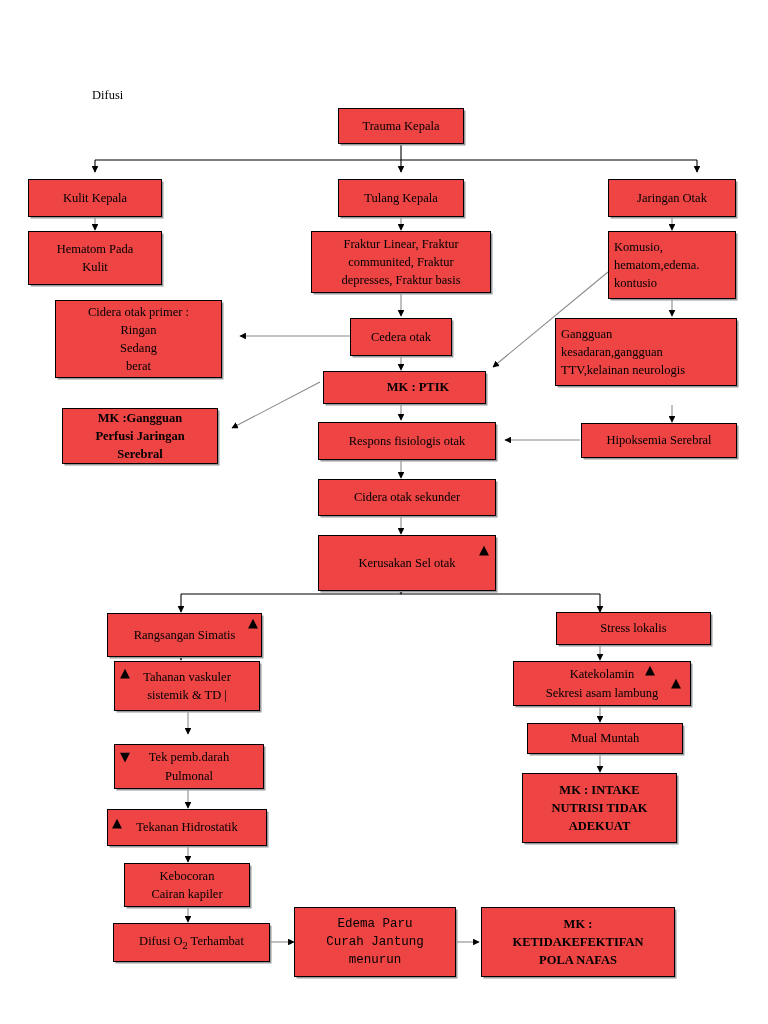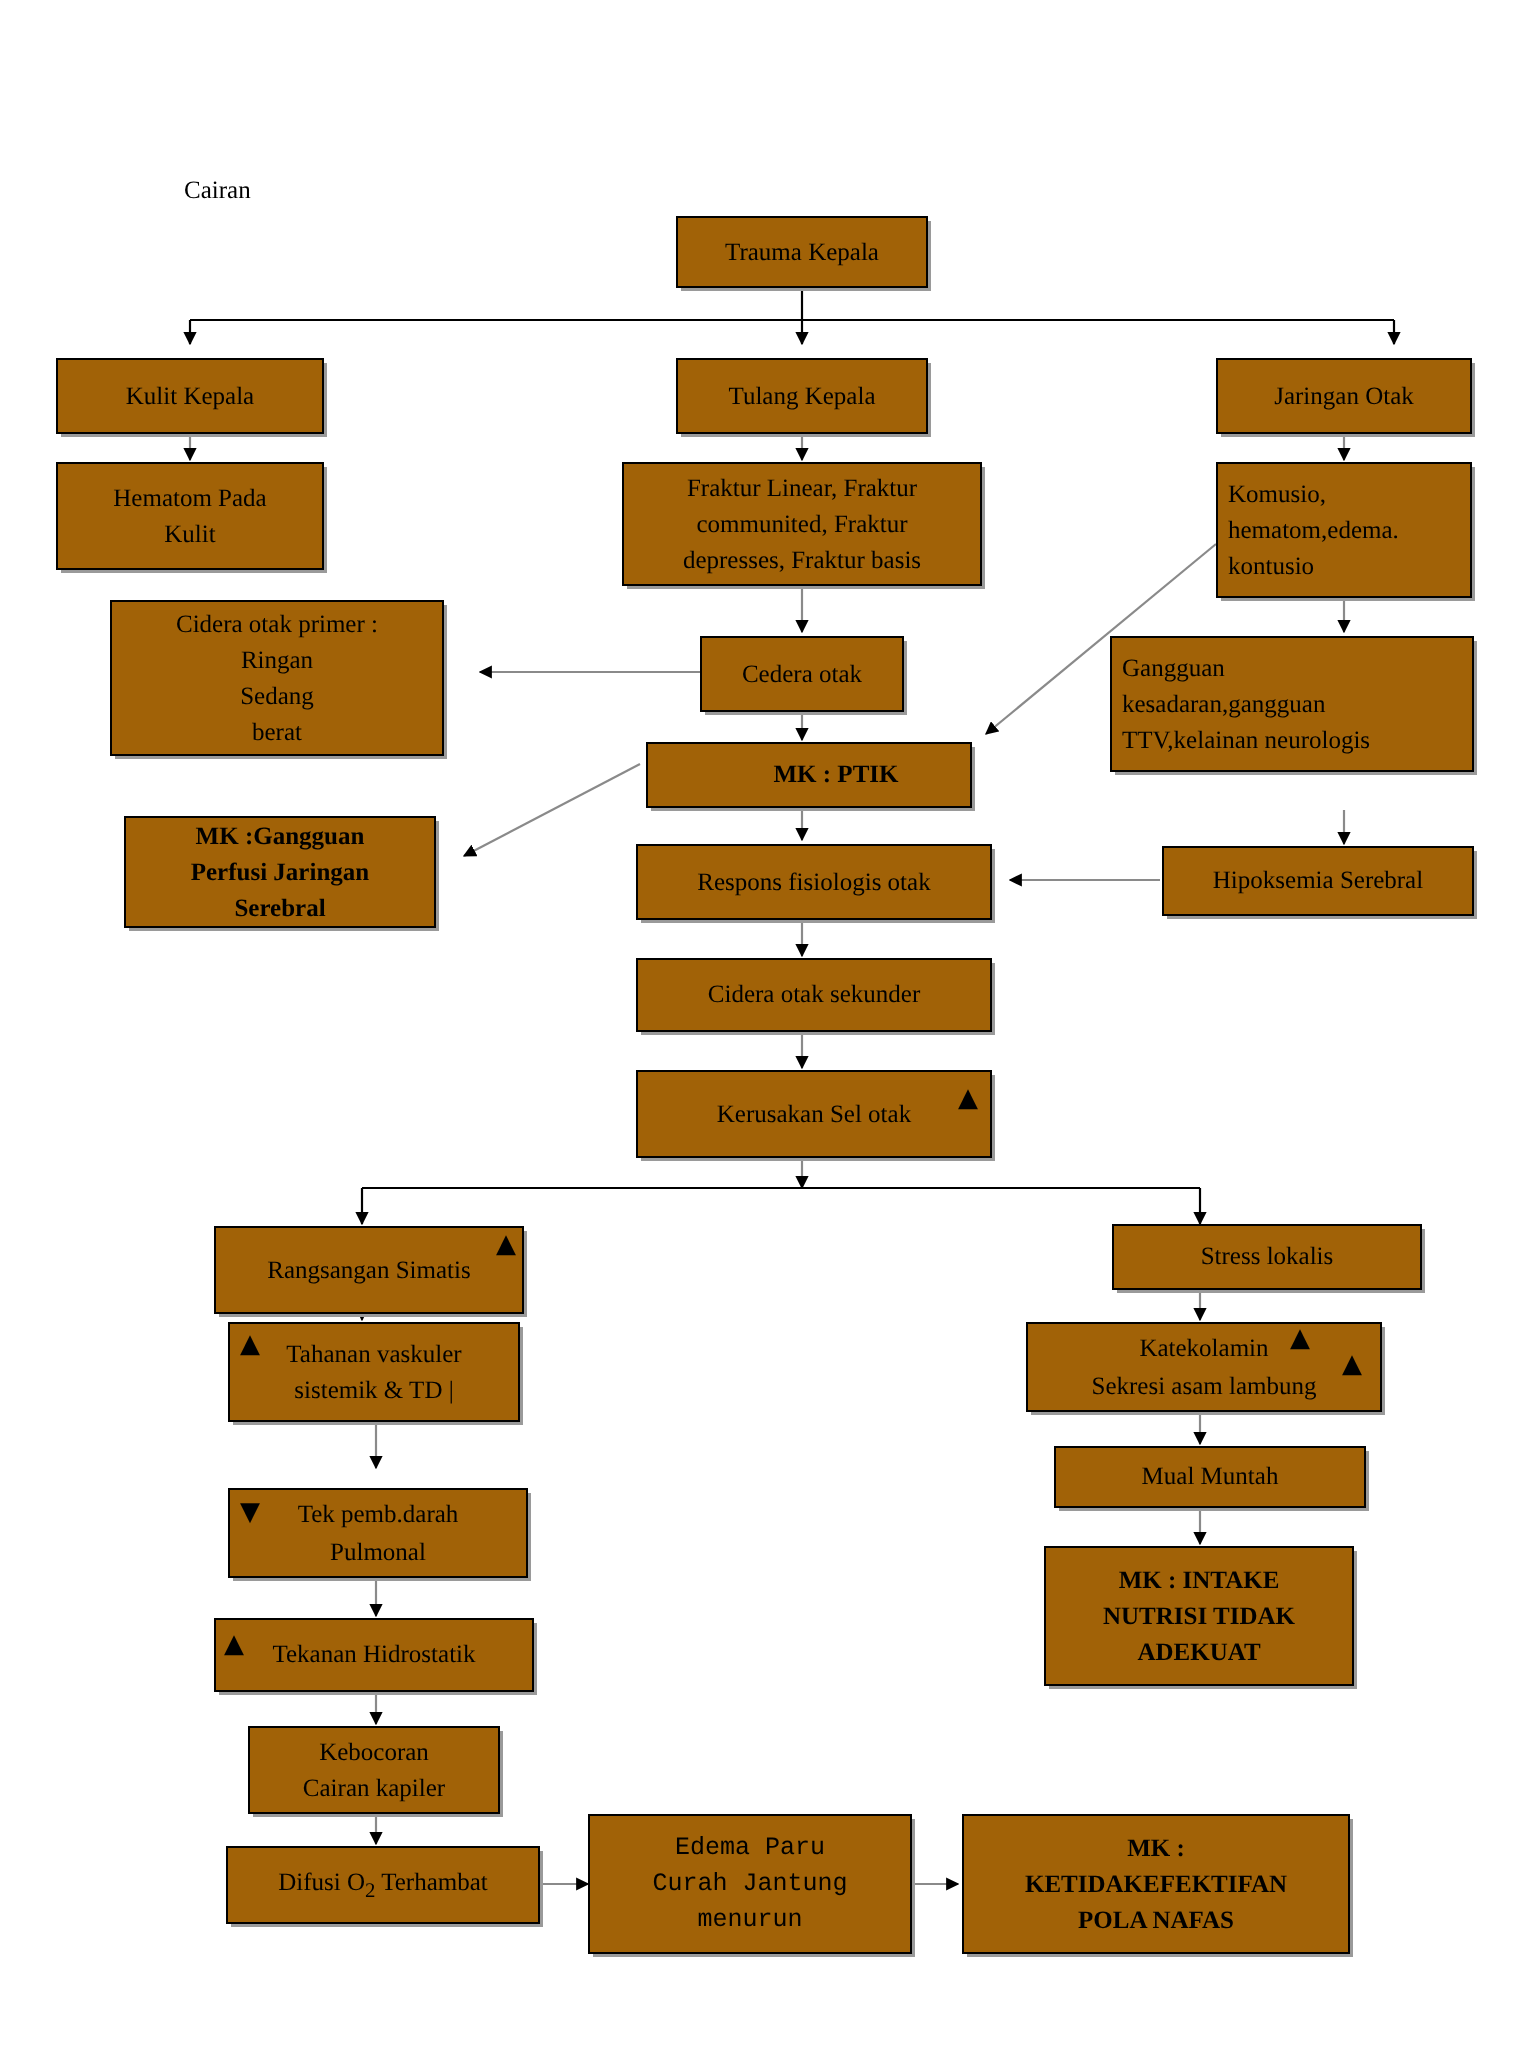--- a/index.html
+++ b/index.html
@@ -23,21 +23,21 @@
     position: absolute;
     left: 0; top: 0;
     width: 768px;
     height: 1024px;
     pointer-events: none;
   }
   .node {
     position: absolute;
     box-sizing: border-box;
     border: 1.2px solid #000000;
-    background: #a16207;
+    background: #ef4444;
     display: flex;
     align-items: center;
     justify-content: center;
     text-align: center;
     font-size: 12.5px;
     line-height: 1.45;
     padding: 3px 5px;
     z-index: 3;
   }
   .node.shadow {
@@ -124,21 +124,21 @@
 
       <path d="M 600 645 L 600 660" stroke="#8a8a8a" marker-end="url(#ah)"></path>
       <path d="M 600 706 L 600 722" stroke="#8a8a8a" marker-end="url(#ah)"></path>
       <path d="M 600 754 L 600 772" stroke="#8a8a8a" marker-end="url(#ah)"></path>
 
       <path d="M 270 942 L 294 942" stroke="#8a8a8a" marker-end="url(#ah)"></path>
       <path d="M 455 942 L 479 942" stroke="#8a8a8a" marker-end="url(#ah)"></path>
     </g>
   </svg>
 
-  <div class="caption" style="left:92px; top:88px;">Cairan</div>
+  <div class="caption" style="left:92px; top:88px;">Difusi</div>
 
   <div class="node shadow" style="left:338px; top:108px; width:126px; height:36px;">
     <span class="txt">Trauma Kepala</span>
   </div>
 
   <div class="node shadow" style="left:28px; top:179px; width:134px; height:38px;">
     <span class="txt">Kulit Kepala</span>
   </div>
 
   <div class="node shadow" style="left:338px; top:179px; width:126px; height:38px;">
@@ -198,21 +198,21 @@
   </div>
 
   <div class="node shadow" style="left:581px; top:423px; width:156px; height:35px;">
     <span class="txt">Hipoksemia Serebral</span>
   </div>
 
   <div class="node shadow" style="left:318px; top:479px; width:178px; height:37px;">
     <span class="txt">Cidera otak sekunder</span>
   </div>
 
-  <div class="node shadow" style="left:318px; top:535px; width:178px; height:44px;justify-content:center;">
+  <div class="node shadow" style="left:318px; top:535px; width:178px; height:56px;justify-content:center;">
     <span class="txt">Kerusakan Sel otak</span>
   </div>
   <span class="arrow-glyph" style="left:479px; top:543px;">▲</span>
 
   <div class="node shadow" style="left:107px; top:613px; width:155px; height:44px;">
     <span class="txt">Rangsangan Simatis</span>
   </div>
   <span class="arrow-glyph" style="left:248px; top:616px;">▲</span>
 
   <div class="node shadow" style="left:114px; top:661px; width:146px; height:50px;">

